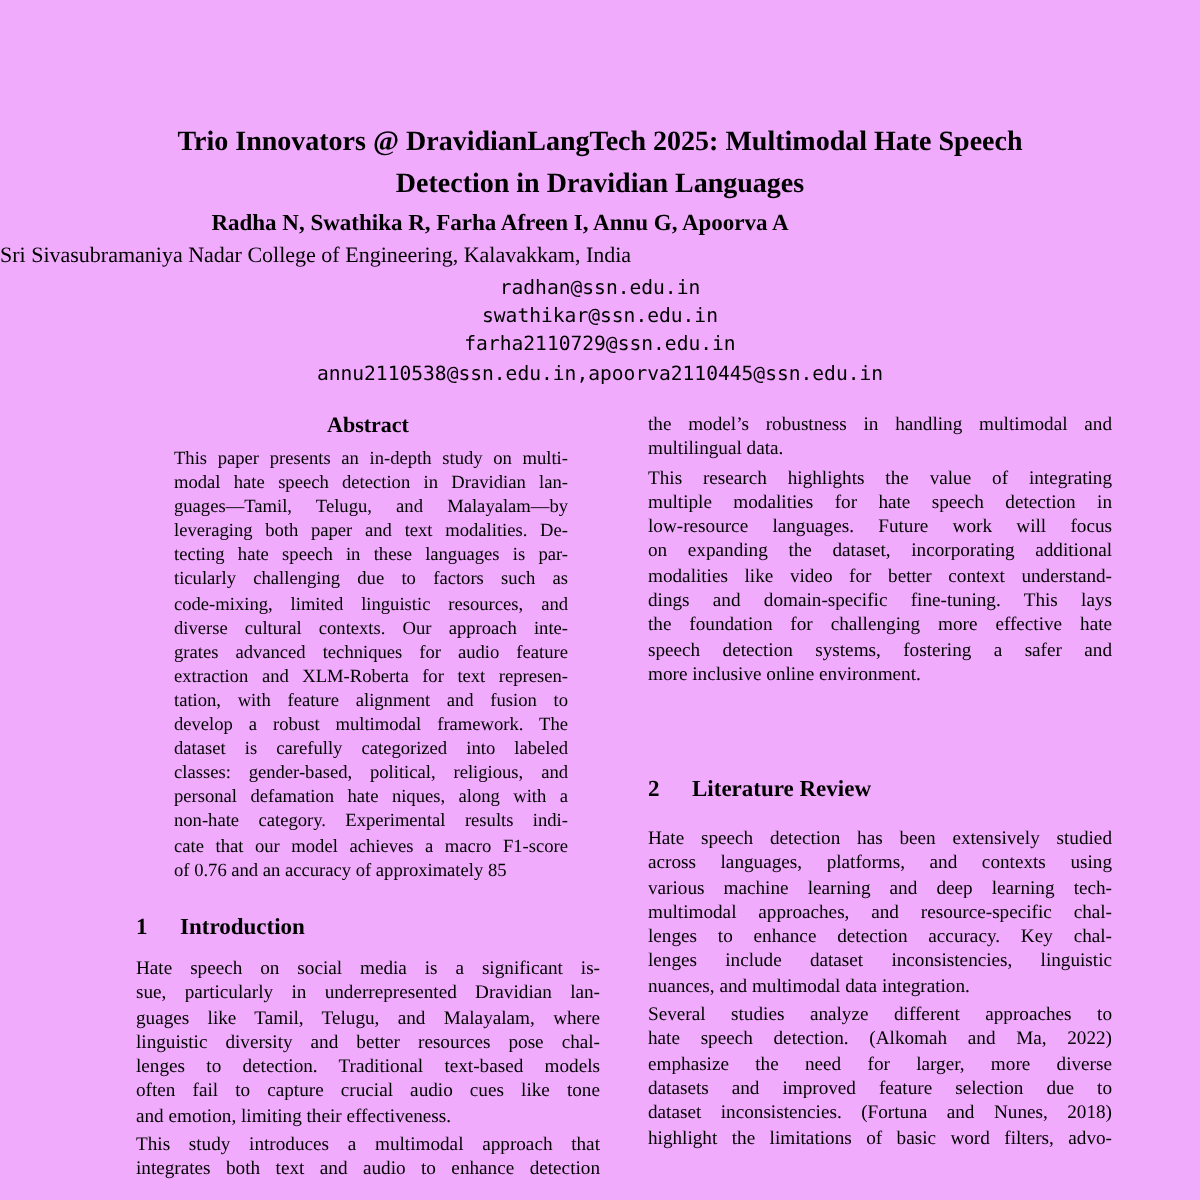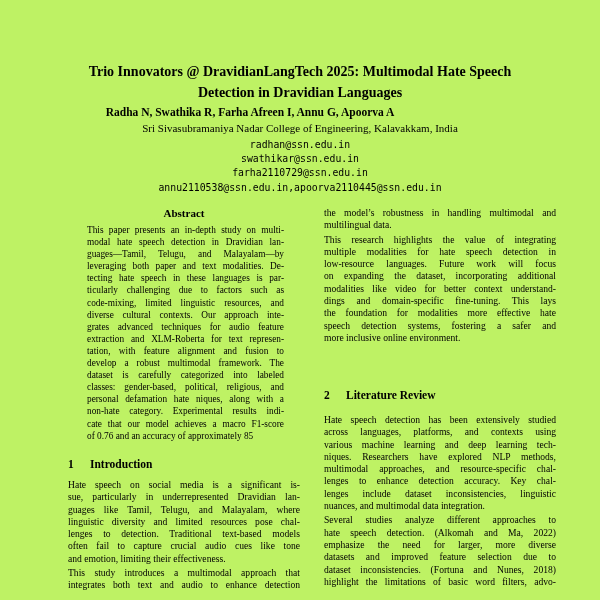--- a/index.html
+++ b/index.html
@@ -1,40 +1,40 @@
 <!DOCTYPE html>
 <html><head>
 <meta charset="utf-8">
 <style>
   html, body { margin: 0; padding: 0; background: #ffffff; }
   .page {
     position: relative;
     width: 600px;
     height: 600px;
-    background: #bef264;
+    background: #f0abfc;
     overflow: hidden;
     color: #000;
     font-family: "Liberation Serif", "DejaVu Serif", serif;
   }
   .abs { position: absolute; }
 
   
   .title-line {
     width: 600px;
     text-align: center;
     font-weight: bold;
     font-size: 14px;
     line-height: 21px;
   }
   .authors {
     width: 500px; text-align: center;
     font-weight: bold; font-size: 11.5px; line-height: 15px;
   }
   .affiliation {
-    width: 600px; text-align: center;
+    width: 600px; text-align: left;
     font-size: 11px; line-height: 14px;
   }
   .emails {
     width: 600px; text-align: center;
     font-family: "DejaVu Sans Mono", "Liberation Mono", monospace;
     font-size: 9.8px; line-height: 14.2px;
   }
 
   
   .col-left  { left: 68px;  width: 232px; }
@@ -110,51 +110,50 @@
     </div>
 
   <div class="abs col-left section-heading" style="top:457px;">
     <span class="sec-num">1</span><span>Introduction</span>
   </div>
 
   <div class="abs col-left body-text" style="top:479px;">
       <div class="ln">Hate speech on social media is a significant is-</div>
       <div class="ln">sue, particularly in underrepresented Dravidian lan-</div>
       <div class="ln">guages like Tamil, Telugu, and Malayalam, where</div>
-      <div class="ln">linguistic diversity and limited resources pose chal-</div>
+      <div class="ln">linguistic diversity and better resources pose chal-</div>
       <div class="ln">lenges to detection. Traditional text-based models</div>
       <div class="ln">often fail to capture crucial audio cues like tone</div>
       <div class="ln ln-end">and emotion, limiting their effectiveness.</div>
       <div class="ln">This study introduces a multimodal approach that</div>
       <div class="ln">integrates both text and audio to enhance detection</div>
     </div>
 
   <div class="abs col-right body-text" style="top:207px;">
       <div class="ln">the model’s robustness in handling multimodal and</div>
       <div class="ln ln-end">multilingual data.</div>
       <div class="ln">This research highlights the value of integrating</div>
       <div class="ln">multiple modalities for hate speech detection in</div>
       <div class="ln">low-resource languages. Future work will focus</div>
       <div class="ln">on expanding the dataset, incorporating additional</div>
       <div class="ln">modalities like video for better context understand-</div>
       <div class="ln">dings and domain-specific fine-tuning. This lays</div>
-      <div class="ln">the foundation for modalities more effective hate</div>
+      <div class="ln">the foundation for challenging more effective hate</div>
       <div class="ln">speech detection systems, fostering a safer and</div>
       <div class="ln ln-end">more inclusive online environment.</div>
     </div>
 
   <div class="abs col-right section-heading" style="top:388px;">
     <span class="sec-num">2</span><span>Literature Review</span>
   </div>
 
   <div class="abs col-right body-text" style="top:414px;">
       <div class="ln">Hate speech detection has been extensively studied</div>
       <div class="ln">across languages, platforms, and contexts using</div>
       <div class="ln">various machine learning and deep learning tech-</div>
-      <div class="ln">niques. Researchers have explored NLP methods,</div>
       <div class="ln">multimodal approaches, and resource-specific chal-</div>
       <div class="ln">lenges to enhance detection accuracy. Key chal-</div>
       <div class="ln">lenges include dataset inconsistencies, linguistic</div>
       <div class="ln ln-end">nuances, and multimodal data integration.</div>
       <div class="ln">Several studies analyze different approaches to</div>
       <div class="ln">hate speech detection. (Alkomah and Ma, 2022)</div>
       <div class="ln">emphasize the need for larger, more diverse</div>
       <div class="ln">datasets and improved feature selection due to</div>
       <div class="ln">dataset inconsistencies. (Fortuna and Nunes, 2018)</div>
       <div class="ln">highlight the limitations of basic word filters, advo-</div>

